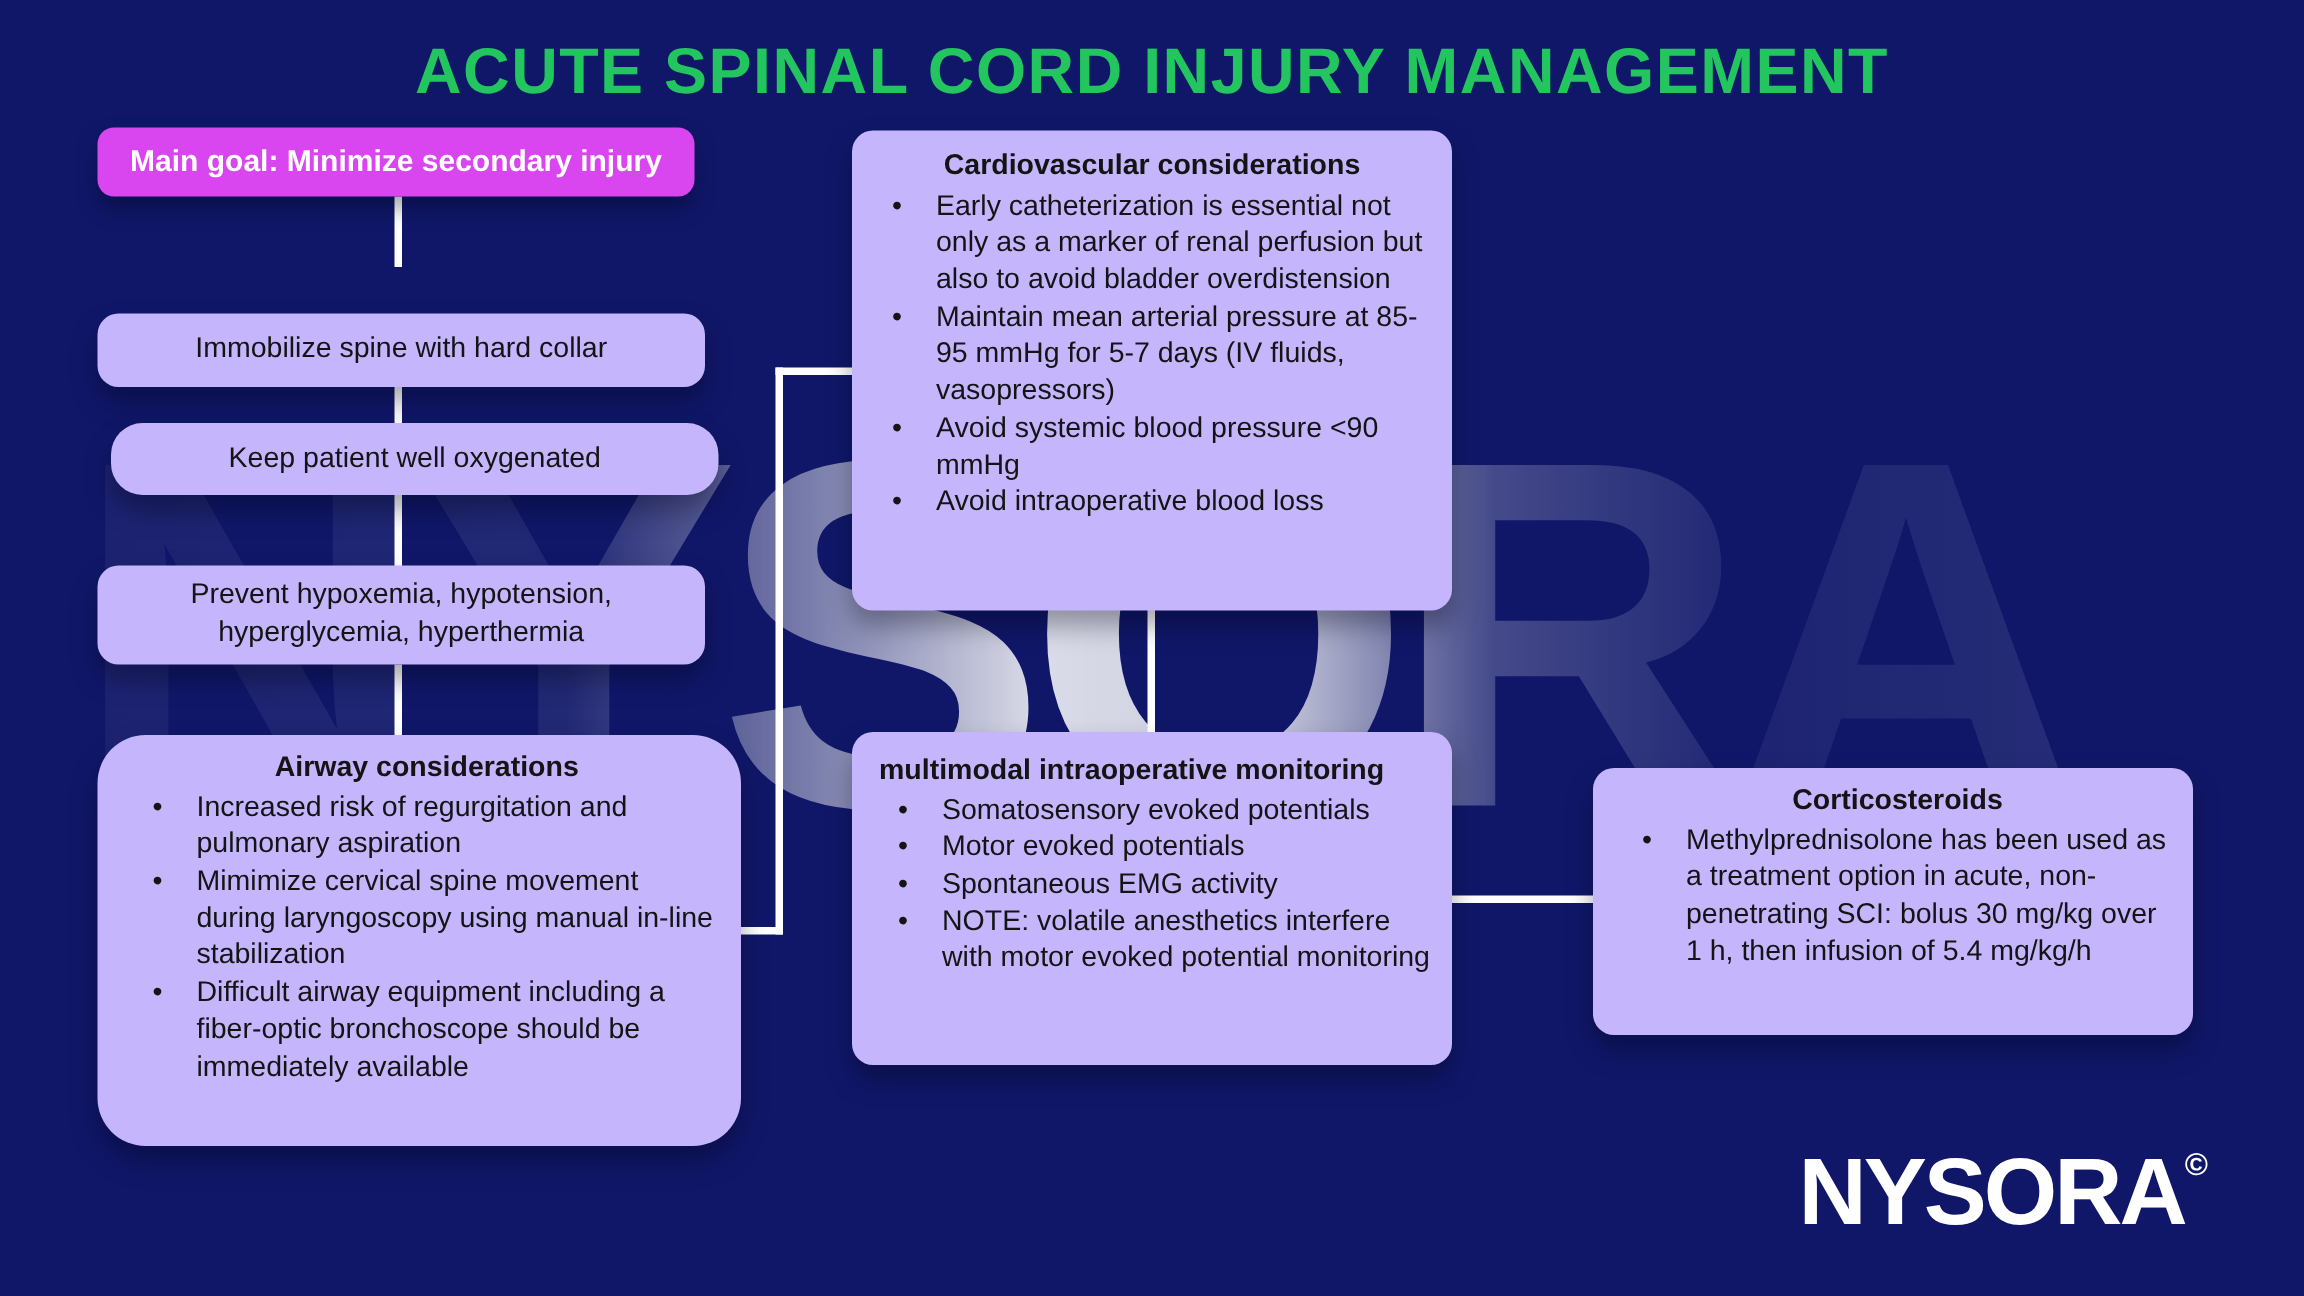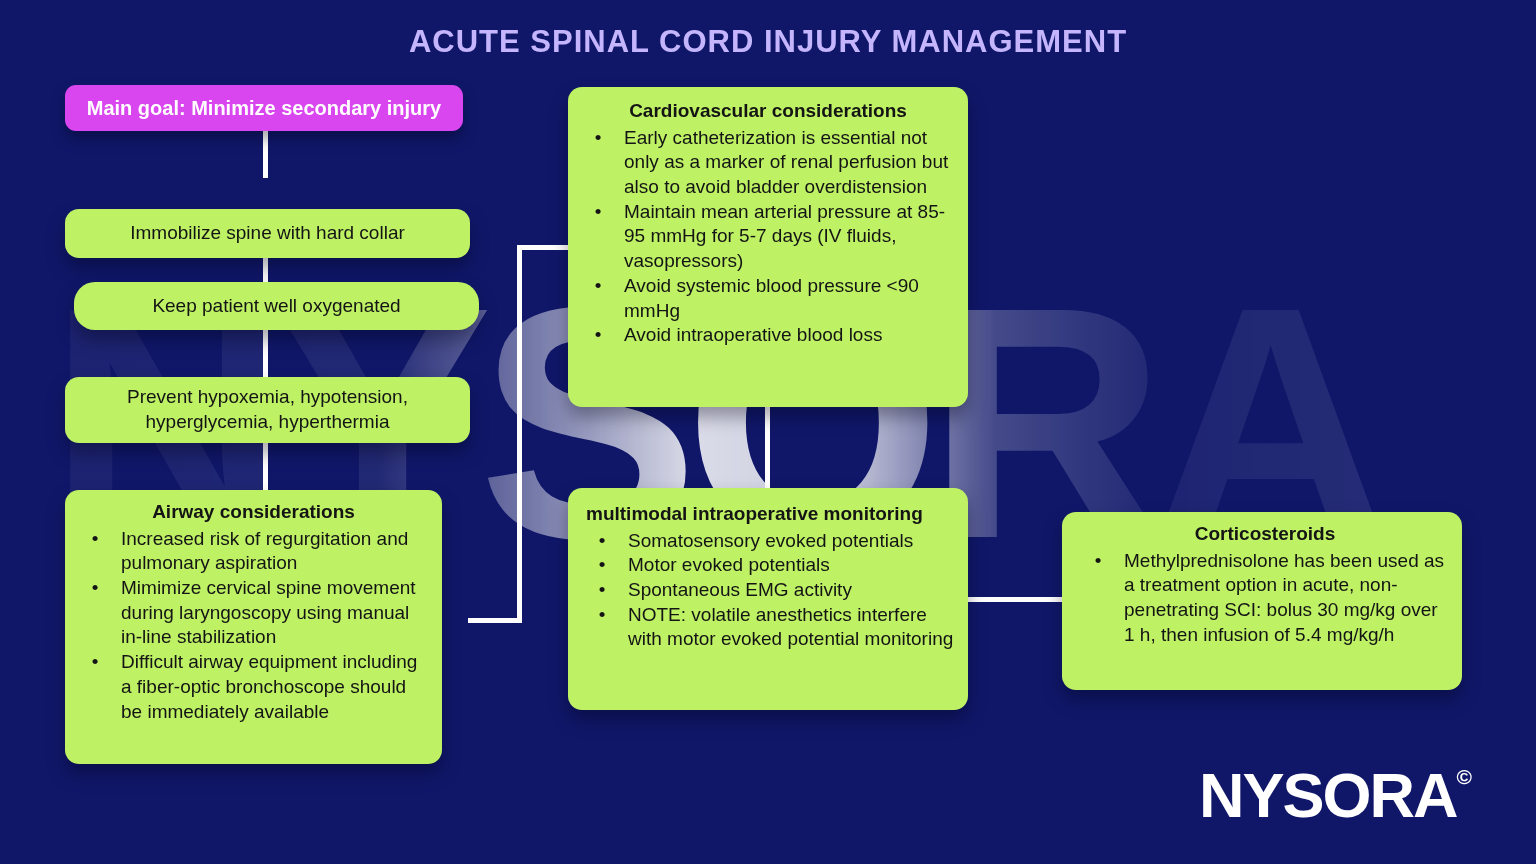--- a/index.html
+++ b/index.html
@@ -22,50 +22,50 @@
       rgba(255,255,255,0.06) 82%,
       rgba(255,255,255,0.10) 100%);
     -webkit-background-clip:text;background-clip:text;
     color:transparent;-webkit-text-fill-color:transparent;
     user-select:none;
   }
   .watermark .wm-c{font-size:62px;letter-spacing:0;position:relative;top:-188px;}
   
   .main-title{
     position:absolute;top:24px;left:0;width:100%;z-index:3;text-align:center;
-    color:#c4b5fd;font-size:31px;font-weight:800;letter-spacing:1px;
+    color:#22c55e;font-size:43px;font-weight:800;letter-spacing:1px;
   }
   
   .line{position:absolute;background:#ffffff;z-index:1;}
   .l-goal-s1   {left:263px;top:131px;width:5px;height:47px;}
   .l-s1-s2     {left:263px;top:226px;width:5px;height:57px;}
   .l-s2-s3     {left:263px;top:330px;width:5px;height:48px;}
   .l-s3-airway {left:263px;top:443px;width:5px;height:48px;}
   .l-elbow-bottom{left:468px;top:618px;width:54px;height:5px;}
   .l-elbow-vert  {left:517px;top:245px;width:5px;height:378px;}
   .l-elbow-top   {left:517px;top:245px;width:51px;height:5px;}
   .l-cardio-mon  {left:765px;top:406px;width:5px;height:84px;}
   .l-mon-cortico {left:966px;top:597px;width:96px;height:5px;}
   
   .node{
     position:absolute;z-index:3;box-sizing:border-box;
-    background:#bef264;border-radius:14px;
+    background:#c4b5fd;border-radius:14px;
     box-shadow:0 10px 18px rgba(0,0,20,0.35);
     color:#141414;font-size:19px;line-height:1.3;
   }
   .node.center{display:flex;align-items:center;justify-content:center;text-align:center;padding:6px 16px;}
   .n-goal{
     left:65px;top:85px;width:398px;height:46px;border-radius:11px;
     background:#d946ef;color:#ffffff;font-weight:700;font-size:20px;
     box-shadow:0 8px 14px rgba(0,0,20,0.35);
   }
   .n-step1{left:65px;top:177px;width:405px;height:49px;margin-top:32px;}
   .n-step2{left:74px;top:282px;width:405px;height:48px;border-radius:21px;}
   .n-step3{left:65px;top:377px;width:405px;height:66px;}
-  .n-airway   {left:65px; top:490px;width:377px;height:274px;padding:10px 14px 10px 14px;}
+  .n-airway   {left:65px; top:490px;width:429px;height:274px;padding:10px 14px 10px 24px;border-radius:32px;}
   .n-cardio   {left:568px;top:87px; width:400px;height:320px;padding:12px 14px 10px 14px;}
   .n-monitor  {left:568px;top:488px;width:400px;height:222px;padding:14px 14px 10px 18px;}
   .n-cortico  {left:1062px;top:512px;width:400px;height:178px;padding:10px 14px 10px 20px;}
   .box-title{font-weight:700;text-align:center;margin-bottom:2px;}
   .box-title.left{text-align:left;}
   .bullet{display:flex;gap:10px;}
   .dot{flex:0 0 32px;text-align:center;}
   .dot::before{content:"\2022";}
   .btext{flex:1;}
   

